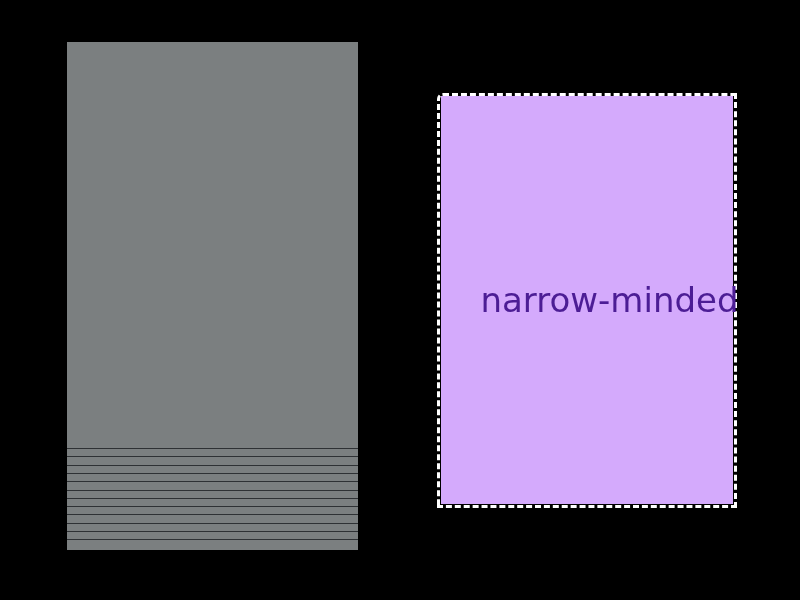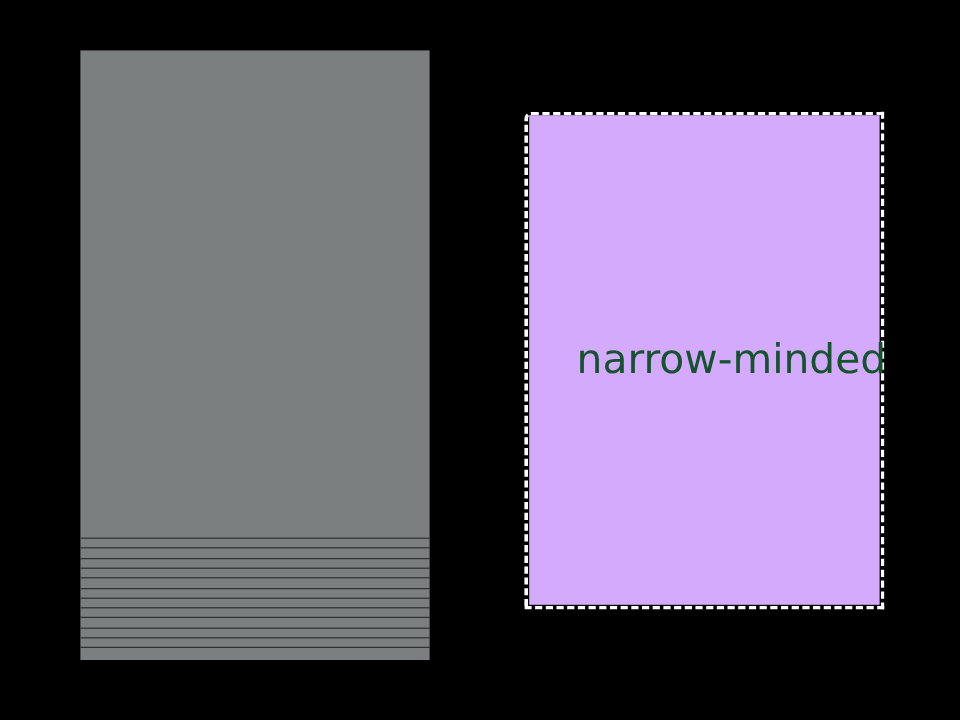--- a/index.html
+++ b/index.html
@@ -57,21 +57,21 @@
       width: 292px;
       height: 408px;
       background: #d4aafc;
       display: flex;
       align-items: center;
       justify-content: center;
     }
     .flash-card-text {
       font-family: "DejaVu Sans", sans-serif;
       font-size: 34px;
-      color: #14532d;
+      color: #4c1d95;
       letter-spacing: 0px;
       white-space: nowrap;
       margin-left: 45px;
     }
   </style>
 </head>
 <body>
 
 <div class="stage">
 

